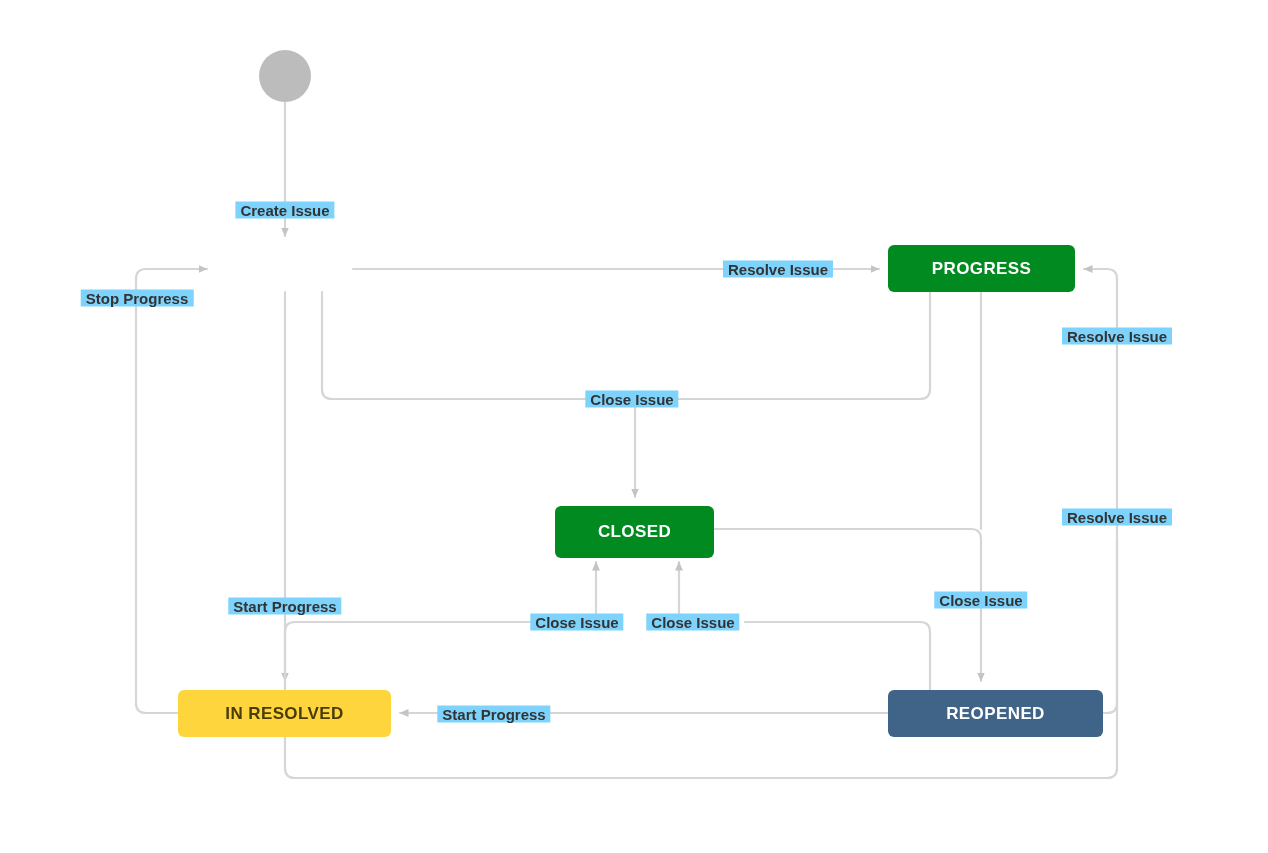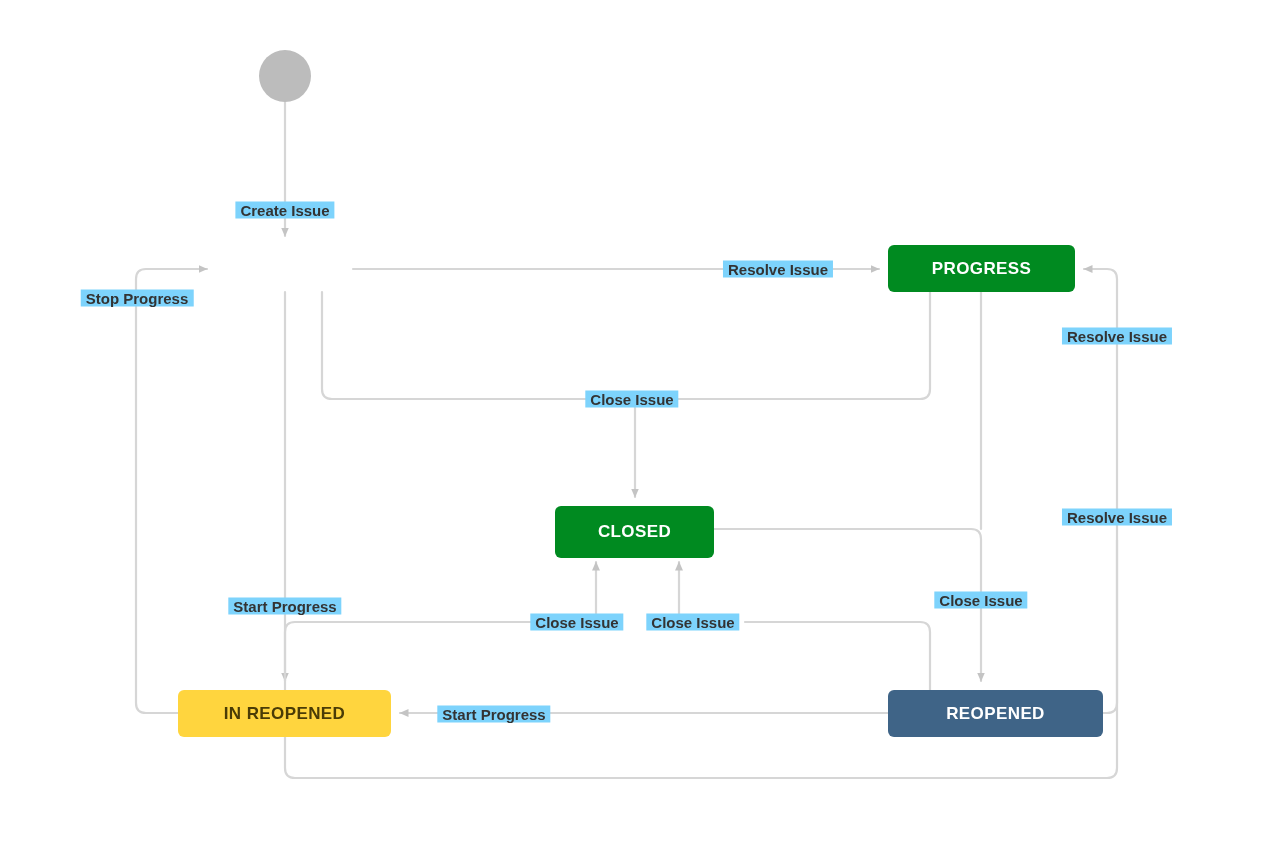--- a/index.html
+++ b/index.html
@@ -104,21 +104,21 @@
 
   <div class="node" style="left:888px; top:245px; width:187px; height:47px; background:#008a20; color:#ffffff;">
     <span>PROGRESS</span>
   </div>
 
   <div class="node" style="left:555px; top:506px; width:159px; height:52px; background:#008a20; color:#ffffff;">
     <span>CLOSED</span>
   </div>
 
   <div class="node" style="left:178px; top:690px; width:213px; height:47px; background:#ffd53e; color:#4a3c06;">
-    <span>IN REOPENED</span>
+    <span>IN RESOLVED</span>
   </div>
 
   <div class="node" style="left:888px; top:690px; width:215px; height:47px; background:#3f6487; color:#ffffff;">
     <span>REOPENED</span>
   </div>
 
   <div class="edge-label" style="left:285px; top:210px;">Create Issue</div>
 
   <div class="edge-label" style="left:778px; top:269px;">Resolve Issue</div>
 

